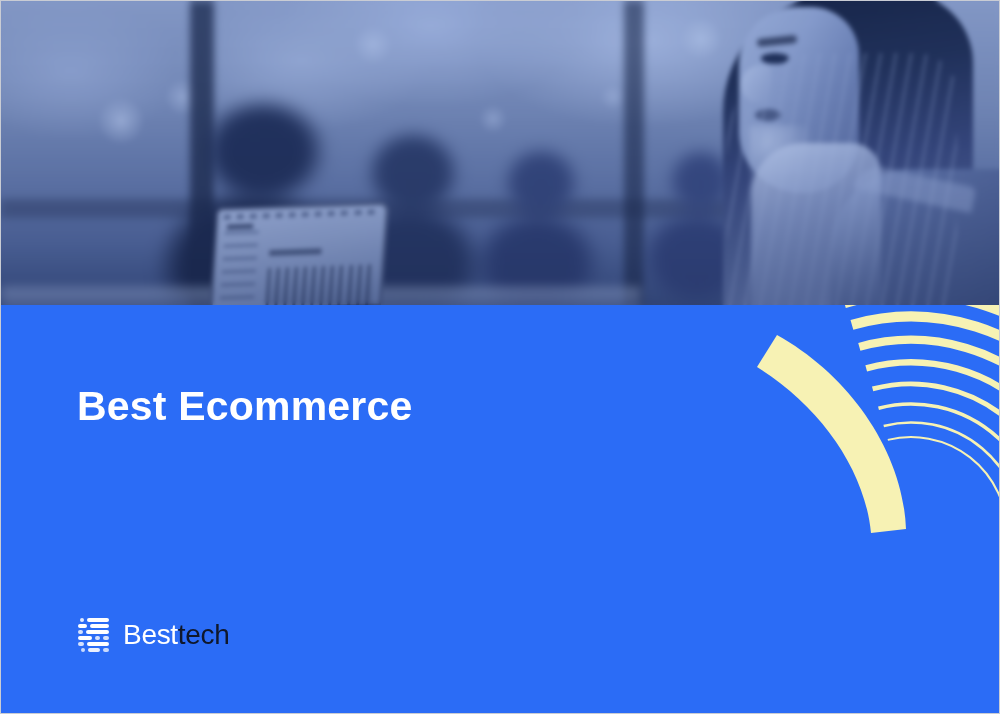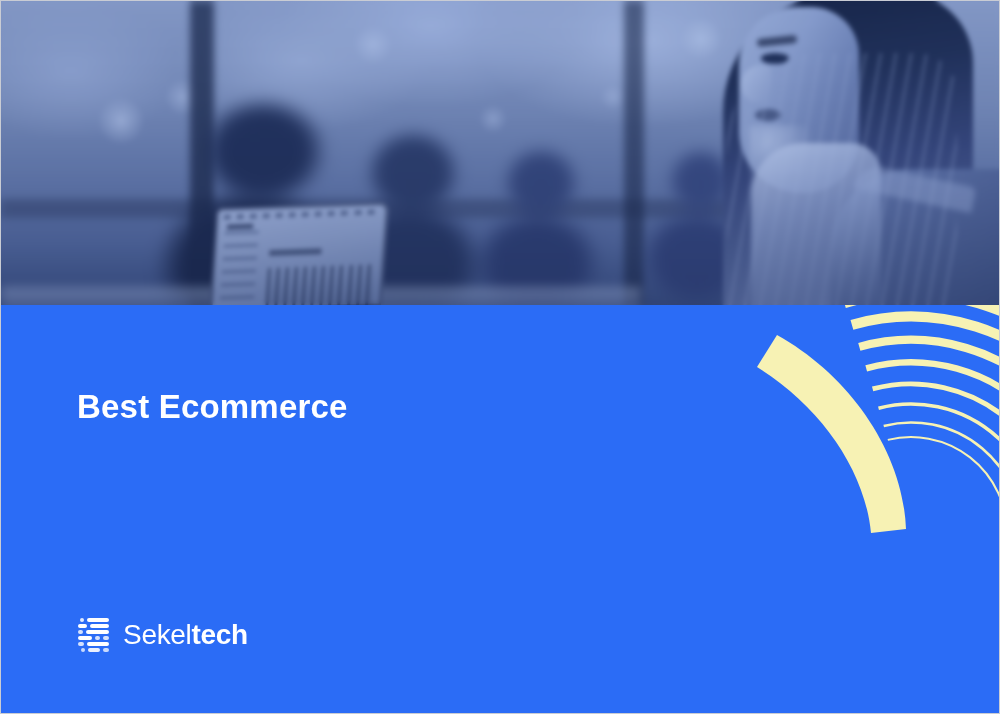--- a/index.html
+++ b/index.html
@@ -250,21 +250,21 @@
     top: -4px;
     width: 420px;
     height: 420px;
   }
   .headline {
     position: absolute;
     left: 76px;
     top: 80px;
     width: 470px;
     color: #ffffff;
-    font-size: 33px;
+    font-size: 41px;
     font-weight: bold;
     line-height: 43px;
     letter-spacing: .2px;
   }
   .headline .hl-line { display: block; }
 
   
   .logo {
     position: absolute;
     left: 76px;
@@ -279,21 +279,21 @@
     flex: none;
   }
   .logo-word {
     font-size: 28px;
     font-weight: 400;
     letter-spacing: -.3px;
     line-height: 1;
     white-space: nowrap;
   }
   .logo-word .w-sekel { color: #ffffff; }
-  .logo-word .w-tech { color: #ffffff; font-weight: 700; }
+  .logo-word .w-tech { color: #0f172a; font-weight: 400; }
 </style>
 </head>
 <body>
 
 <div class="slide">
 
   <div class="hero-photo">
     <div class="ph-layer ph-sky"></div>
     <div class="ph-layer ph-bokeh"></div>
     <div class="ph-layer ph-mullions"></div>
@@ -383,17 +383,17 @@
 
         <rect x="1" y="25" width="6" height="4" rx="2" opacity=".8"></rect>
         <rect x="10" y="25" width="22" height="4" rx="2"></rect>
 
         <rect x="4" y="31" width="4" height="4" rx="2" opacity=".75"></rect>
         <rect x="11" y="31" width="12" height="4" rx="2" opacity=".9"></rect>
         <rect x="26" y="31" width="6" height="4" rx="2" opacity=".75"></rect>
       </g>
     </svg>
     <div class="logo-word">
-      <span class="w-sekel">Sekel</span><span class="w-tech">tech</span>
+      <span class="w-sekel">Best</span><span class="w-tech">tech</span>
     </div>
   </div>
 
 </div>
 
 </body></html>

